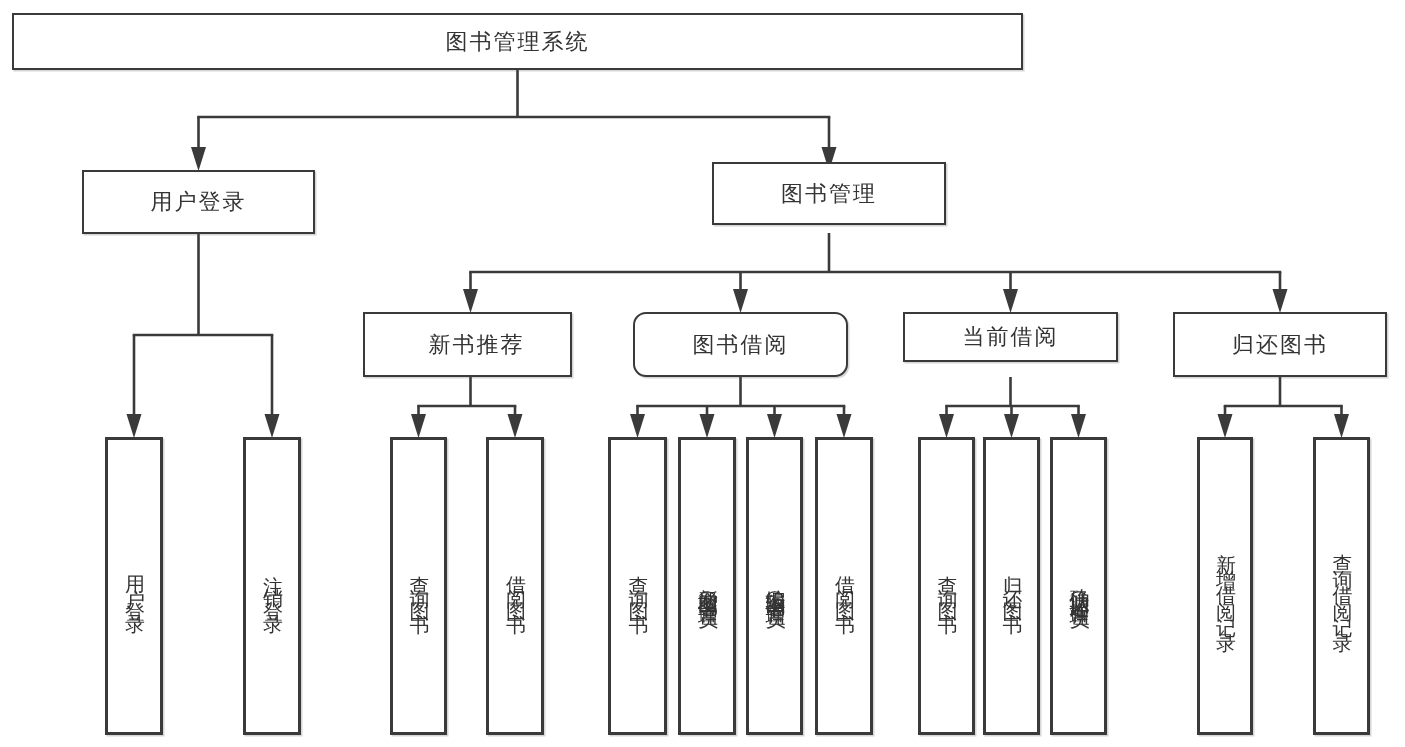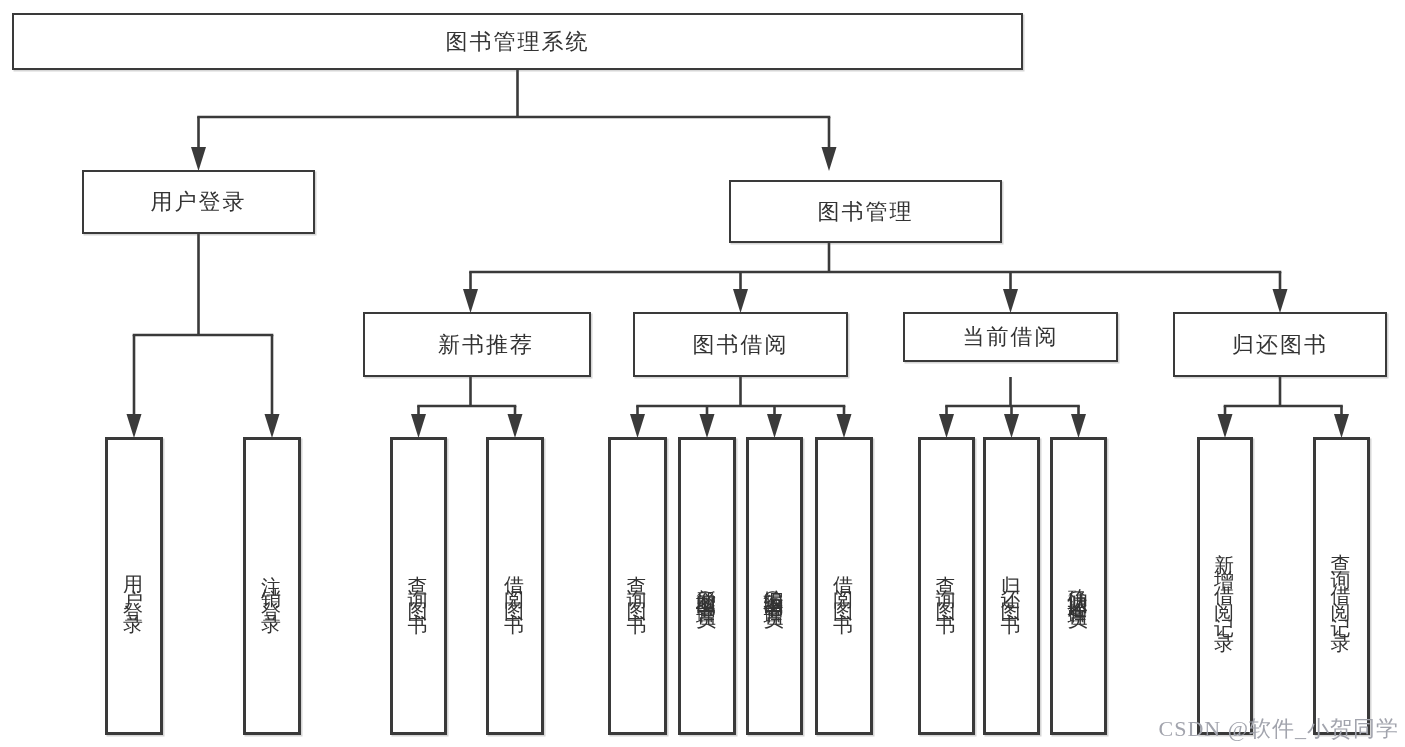--- a/index.html
+++ b/index.html
@@ -1,21 +1,21 @@
 <!DOCTYPE html>
 <html><head>
 <meta charset="utf-8">
 <style>
   html, body { margin: 0; padding: 0; background: #ffffff; }
   #canvas {
     position: relative;
     width: 1405px; height: 747px;
     background: #ffffff;
     overflow: hidden;
-    font-family: Liberation Serif, serif;
+    font-family: Liberation Mono, monospace;
     text-align: center;
   }
   #edges { position: absolute; left: 0; top: 0; width: 1405px; height: 747px; }
   #nodes { position: absolute; left: 0; top: 0; width: 0; height: 0; }
   .node {
     position: absolute;
     box-sizing: border-box;
     background: #ffffff;
     border: 2.5px solid #3a3a3a;
     display: flex;
@@ -103,27 +103,27 @@
       <line x1="1341.5" y1="406" x2="1341.5" y2="416" stroke="#3a3a3a" stroke-width="2.6"></line>
       <polygon points="1341.5,438 1334,414 1349,414" fill="#3a3a3a"></polygon>
     </svg>
   <div id="nodes">
       <div class="node" style="left: 12px; top: 13px; width: 1011px; height: 57px;">
         <span class="lbl">图书管理系统</span>
       </div>
       <div class="node" style="left: 82px; top: 170px; width: 233px; height: 64px;">
         <span class="lbl">用户登录</span>
       </div>
-      <div class="node" style="left: 712px; top: 180px; width: 273px; height: 63px; margin-left: 17px;">
+      <div class="node" style="left: 712px; top: 162px; width: 234px; height: 63px;">
         <span class="lbl">图书管理</span>
       </div>
-      <div class="node" style="left: 363px; top: 312px; width: 228px; height: 65px; padding-left: 18px;">
+      <div class="node" style="left: 363px; top: 312px; width: 209px; height: 65px; padding-left: 18px;">
         <span class="lbl">新书推荐</span>
       </div>
-      <div class="node" style="left: 633px; top: 312px; width: 215px; height: 65px;">
+      <div class="node" style="left: 633px; top: 312px; width: 215px; height: 65px; border-radius: 13px;">
         <span class="lbl">图书借阅</span>
       </div>
       <div class="node" style="left: 903px; top: 312px; width: 215px; height: 50px;">
         <span class="lbl">当前借阅</span>
       </div>
       <div class="node" style="left: 1173px; top: 312px; width: 214px; height: 65px;">
         <span class="lbl">归还图书</span>
       </div>
       <div class="node vert" style="left: 105px; top: 437px; width: 58px; height: 298px;">
         <span class="lbl" style="letter-spacing: 13px;">用户登录</span>
@@ -158,14 +158,13 @@
       <div class="node vert" style="left: 1050px; top: 437px; width: 57px; height: 298px;">
         <span class="lbl" style="letter-spacing: 3px;">确认归还（管理员）</span>
       </div>
       <div class="node vert" style="left: 1197px; top: 437px; width: 56px; height: 298px;">
         <span class="lbl" style="letter-spacing: 16px;">新增借阅记录</span>
       </div>
       <div class="node vert" style="left: 1313px; top: 437px; width: 57px; height: 298px;">
         <span class="lbl" style="letter-spacing: 16px;">查询借阅记录</span>
       </div>
     </div>
-  <div id="watermark">CSDN @软件_小贺同学</div>
 </div>
 
 </body></html>

